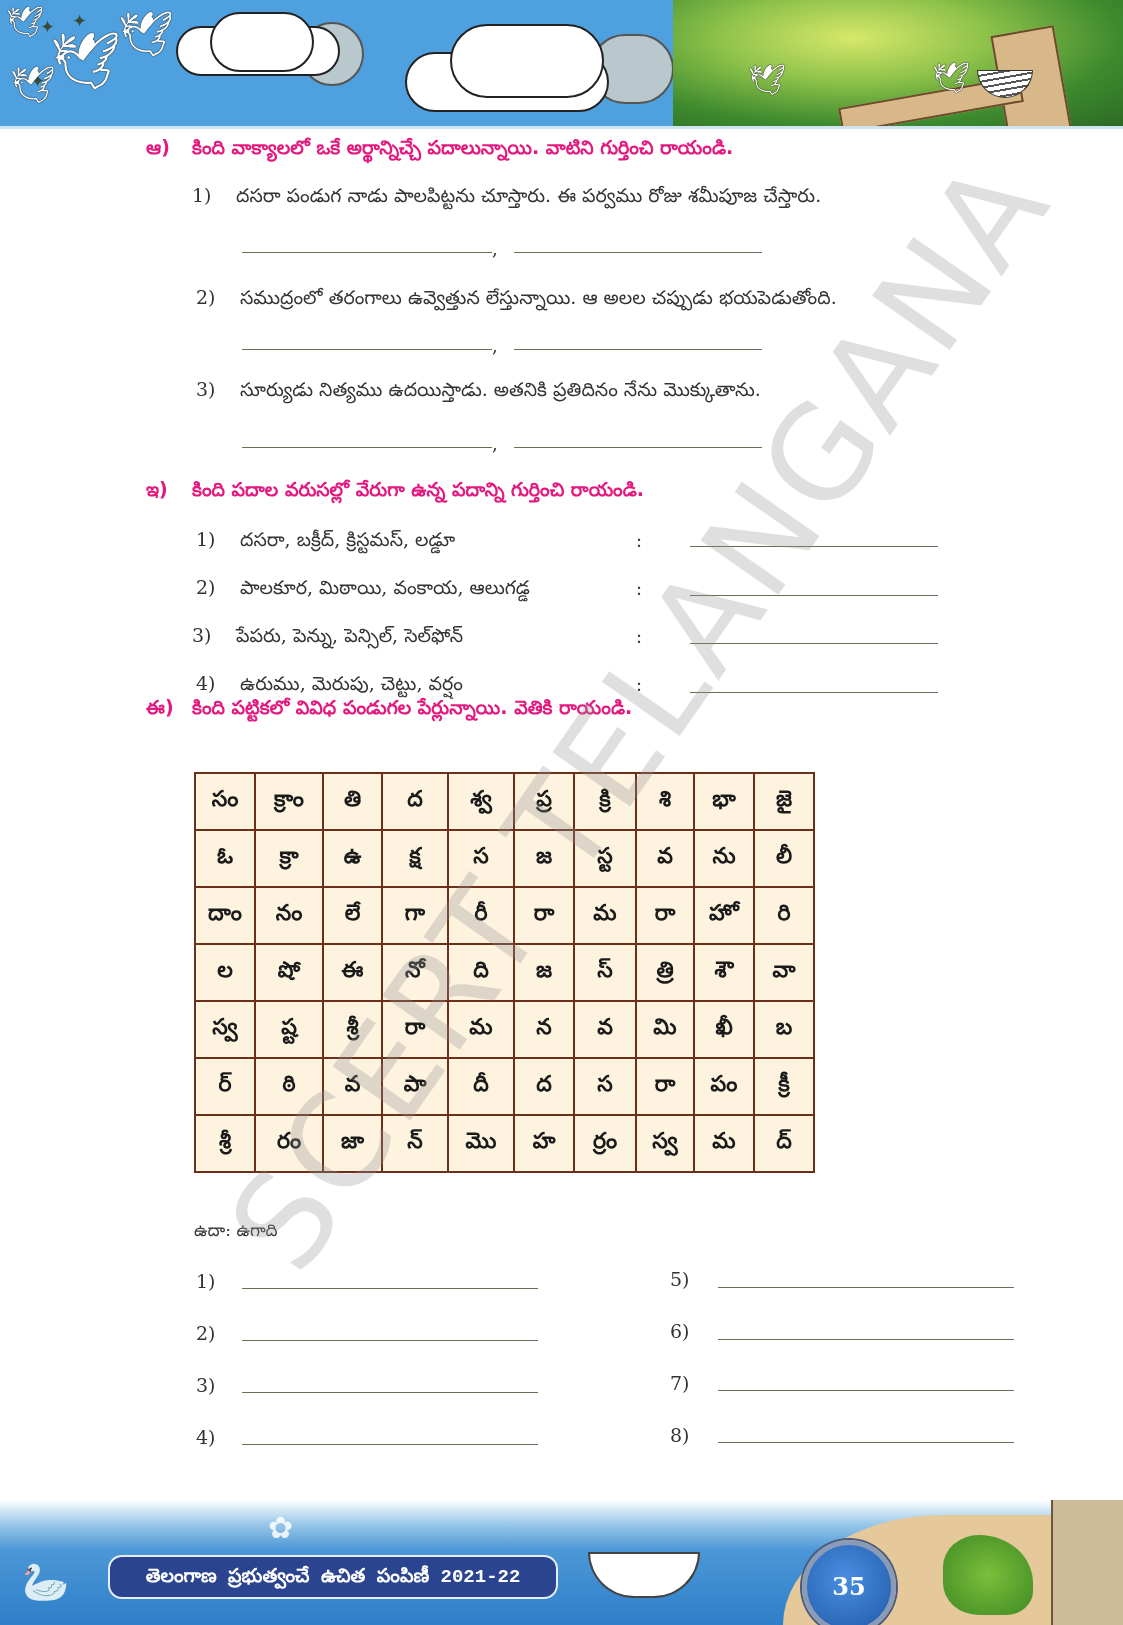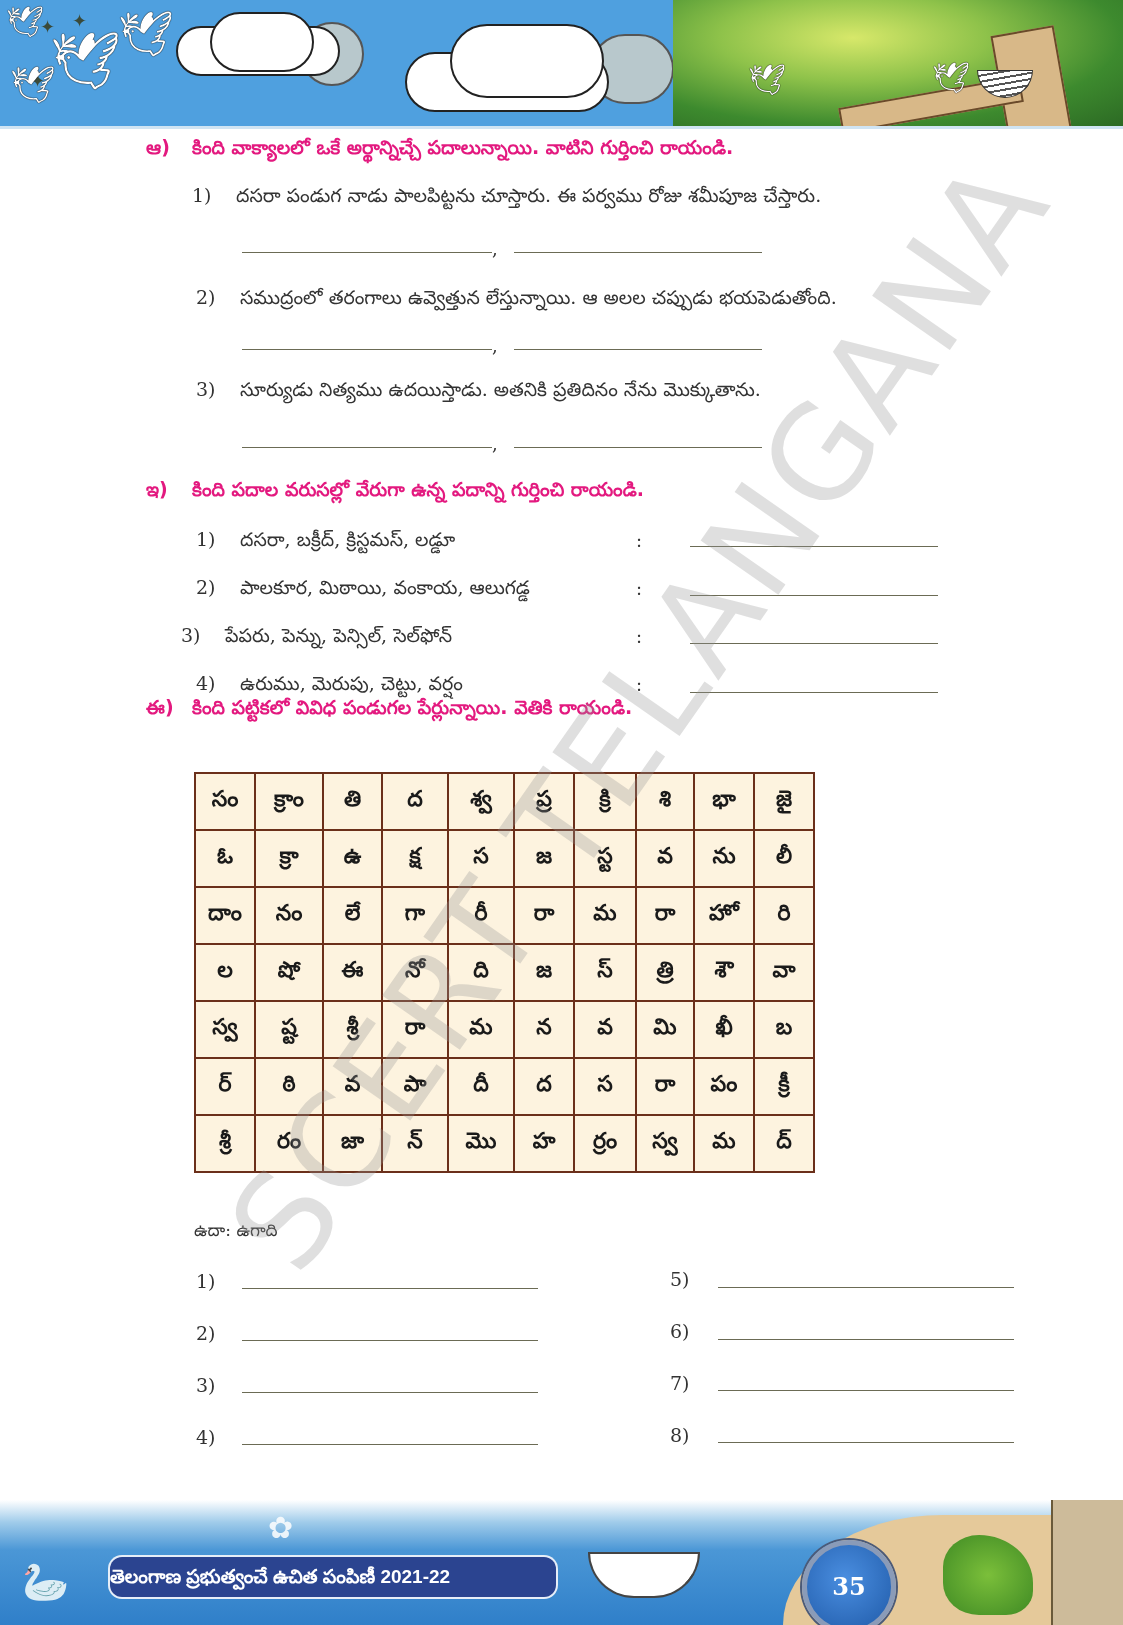--- a/index.html
+++ b/index.html
@@ -59,22 +59,22 @@
   
   .footer {
     position:absolute; left:0; top:1500px; width:1123px; height:125px;
     background:linear-gradient(180deg,#ffffff 0%, #9fcbea 18%, #4b97d6 40%, #2f7fc9 100%);
     overflow:hidden;
   }
   .sand { position:absolute; right:0; bottom:0; width:340px; height:110px; background:#e5c99a; border-top-left-radius:160px 110px; }
   .cliff { position:absolute; right:0; bottom:0; width:70px; height:170px; background:#cdbb9a; border-left:2px solid #6a5a3a; }
   .footer-pill {
     position:absolute; left:110px; top:57px; width:446px; height:40px; border-radius:12px;
-    background:#2b4490; color:#fff; font-size:19px; font-weight:bold; line-height:40px; text-align:left;
-    font-family:Liberation Sans, sans-serif; box-shadow:0 0 0 2px #e6eef8;
+    background:#2b4490; color:#fff; font-size:19px; font-weight:bold; line-height:40px; text-align:center;
+    font-family:Liberation Mono, monospace; box-shadow:0 0 0 2px #e6eef8;
   }
   .page-badge {
     position:absolute; left:802px; top:40px; width:84px; height:84px; border-radius:50%;
     background:radial-gradient(circle at 45% 40%, #4a8ee0, #1f5aa8); border:5px solid #8a9bb8;
     box-shadow:0 0 0 2px #4b5a78;
     color:#fff; font-size:24px; font-weight:bold; text-align:center; line-height:84px;
   }
   .swan-dark { position:absolute; left:22px; top:60px; color:#222; font-size:38px; }
   .swan-boat { position:absolute; left:588px; top:52px; width:108px; height:42px; background:#fff; border:2px solid #444; border-radius:0 0 50px 50px; }
   .lotus { position:absolute; left:268px; top:10px; color:#fff; font-size:30px; opacity:0.85; }
@@ -145,21 +145,21 @@
 </div>
 <span class="colon" style="left:636px;top:530px">:</span>
 <div class="blank" style="left:690px;top:546px;width:248px"></div>
 
 <div class="line-text" style="left:196px;top:576px">
   <span class="num">2)</span><span>పాలకూర, మిఠాయి, వంకాయ, ఆలుగడ్డ</span>
 </div>
 <span class="colon" style="left:636px;top:578px">:</span>
 <div class="blank" style="left:690px;top:595px;width:248px"></div>
 
-<div class="line-text" style="left:181px;top:624px">
+<div class="line-text" style="left:192px;top:624px">
   <span class="num">3)</span><span>పేపరు, పెన్ను, పెన్సిల్, సెల్‌ఫోన్</span>
 </div>
 <span class="colon" style="left:636px;top:626px">:</span>
 <div class="blank" style="left:690px;top:643px;width:248px"></div>
 
 <div class="line-text" style="left:196px;top:672px">
   <span class="num">4)</span><span>ఉరుము, మెరుపు, చెట్టు, వర్షం</span>
 </div>
 <span class="colon" style="left:636px;top:674px">:</span>
 <div class="blank" style="left:690px;top:692px;width:248px"></div>

